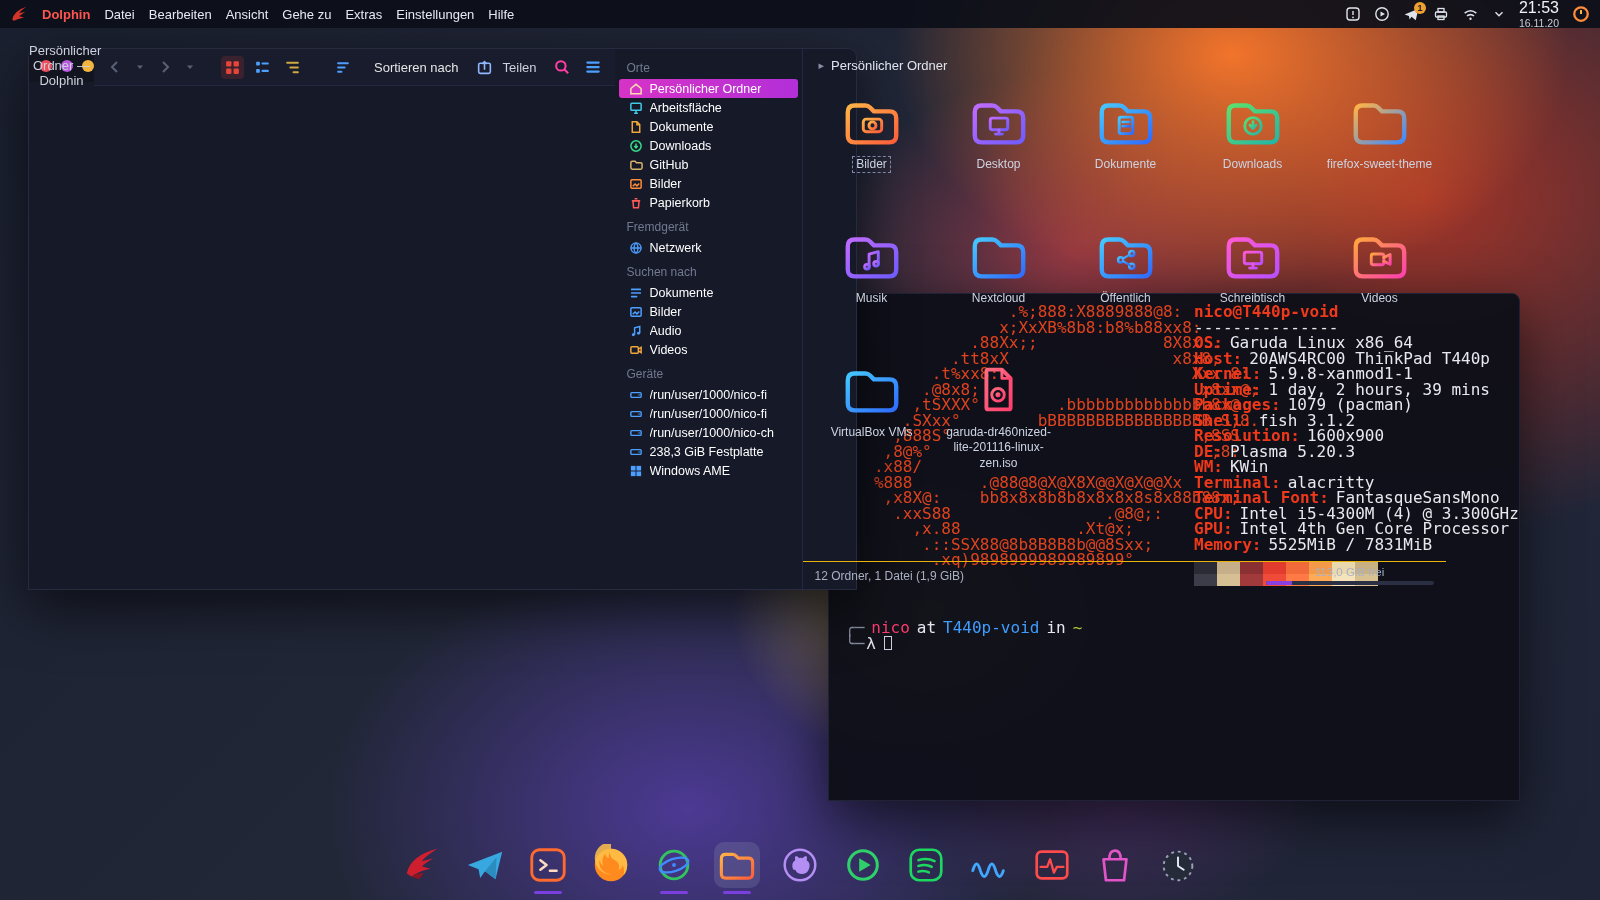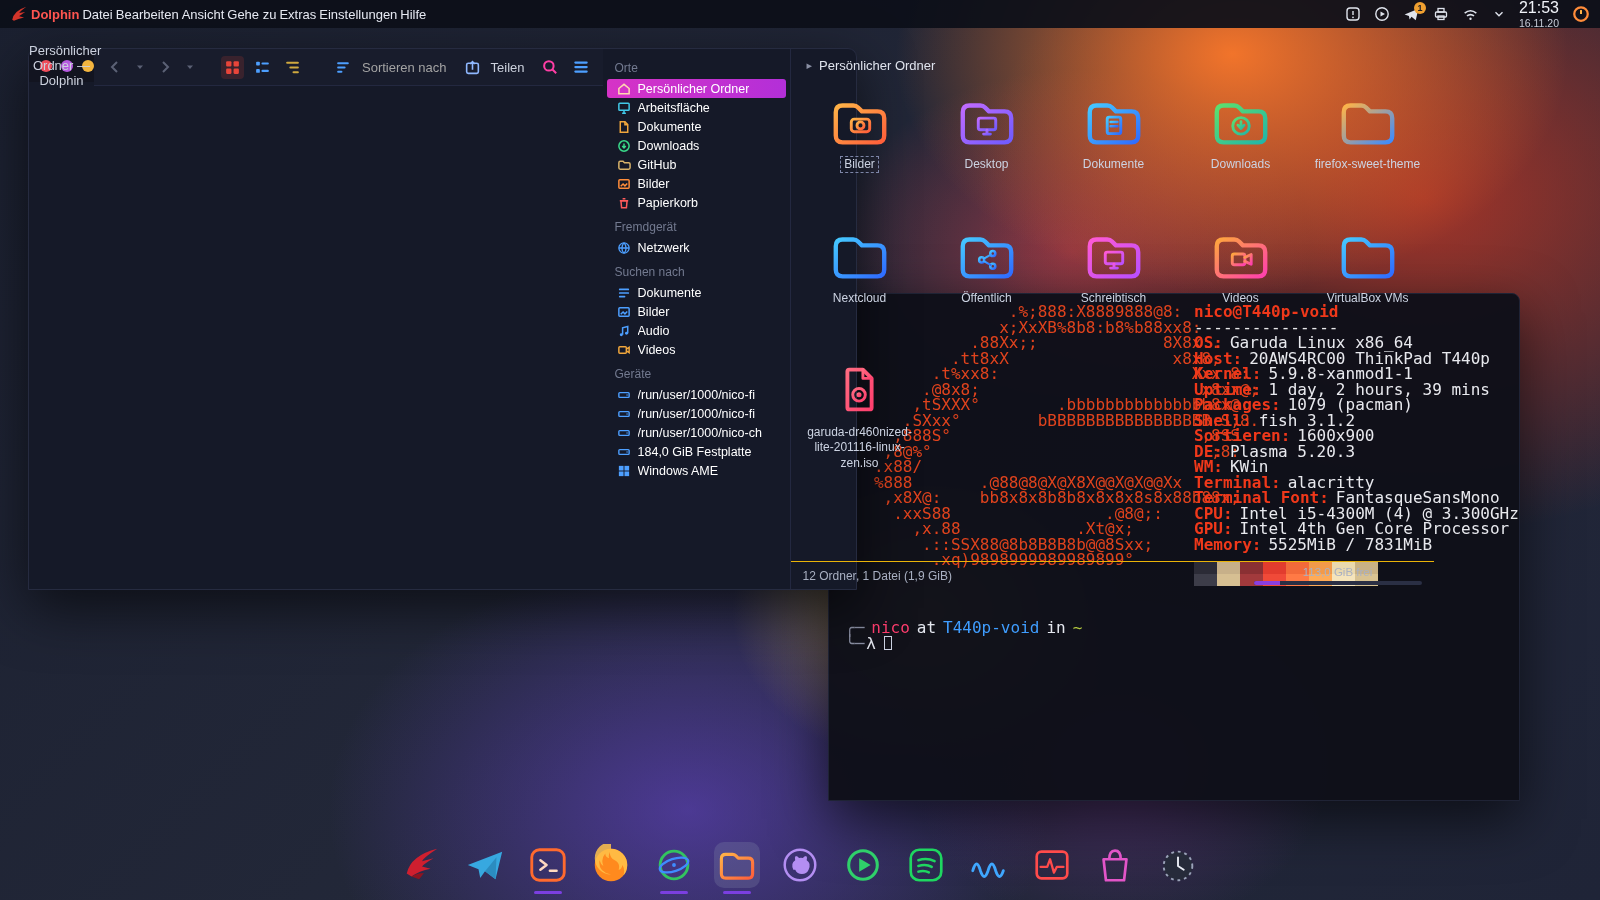--- a/index.html
+++ b/index.html
@@ -14,21 +14,21 @@
       radial-gradient(340px 260px at 67% 28%, rgba(242,72,84,.5), rgba(242,72,84,0) 70%),
       radial-gradient(280px 220px at 58% 68%, rgba(250,202,96,.55), rgba(250,202,96,0) 70%),
       radial-gradient(300px 240px at 70% 85%, rgba(150,62,182,.35), rgba(150,62,182,0) 70%),
       radial-gradient(500px 350px at 43% 90%, rgba(110,72,222,.55), rgba(110,72,222,0) 72%),
       linear-gradient(135deg,#1b2030 0%,#232839 55%,#1f2437 100%);
   }
   svg{display:block}
   
   .topbar{position:absolute;left:0;top:0;width:1600px;height:28px;background:rgba(12,15,25,.93);
     display:flex;align-items:center;padding:0 10px;z-index:60;font-size:13px}
-  .tb-left{display:flex;align-items:center;gap:3px}
+  .tb-left{display:flex;align-items:center;gap:14px}
   .app-name{color:#ff5550;font-weight:bold}
   .menu-item{color:#e6e9f2;cursor:default}
   .tb-right{margin-left:auto;display:flex;align-items:center;gap:13px}
   .tray-ic{position:relative;display:flex;align-items:center;justify-content:center}
   .badge{position:absolute;right:-6px;top:-4px;background:#f0a030;color:#1b1d27;font-size:9px;
     width:12px;height:12px;border-radius:50%;display:flex;align-items:center;justify-content:center;font-weight:bold}
   .clock{display:flex;flex-direction:column;align-items:flex-end;line-height:1.15}
   .clock .t{font-size:16px;color:#f0f2f8}
   .clock .d{font-size:10.5px;color:#c7ccd8}
   
@@ -39,21 +39,21 @@
   .titlebar{height:33px;background:#121420;border-radius:9px 9px 0 0;position:relative;
     display:flex;align-items:center;flex:0 0 auto}
   .tl{display:flex;gap:9px;margin-left:11px}
   .tl span{width:12px;height:12px;border-radius:50%;display:block}
   .tl .c1{background:#ef4d5b}.tl .c2{background:#b75ae0}.tl .c3{background:#f3b53f}
   .title-text{position:absolute;left:0;right:0;text-align:center;font-size:13px;color:#ccd1de}
   .toolbar{height:37px;background:#181c2c;display:flex;align-items:center;padding:0 10px;gap:7px;
     border-bottom:1px solid #232840;flex:0 0 auto;font-size:13px}
   .tbtn{display:flex;align-items:center;justify-content:center;padding:3px;border-radius:4px}
   .tbtn.active-red{background:rgba(232,69,58,.16)}
-  .sort-label{color:#a3a3a3;margin-left:0}
+  .sort-label{color:#e5e5e5;margin-left:12px}
   .tb-spacer{flex:1}
   .share-label{color:#ccd1dd;margin-right:6px}
   .dolphin-body{flex:1;display:flex;min-height:0}
   
   .sidebar{width:188px;border-right:1px solid #232840;padding-top:4px;overflow:hidden;flex:0 0 auto}
   .sb-header{color:#737a90;font-size:12px;padding:8px 12px 4px}
   .sb-item{display:flex;align-items:center;gap:7px;padding:2.5px 10px;margin:0 4px;border-radius:3px;
     color:#ffffff;font-size:12.5px;white-space:nowrap}
   .sb-item .lbl{overflow:hidden;text-overflow:ellipsis}
   .sb-item.sel{background:linear-gradient(90deg,#d633c6,#b32fd8);color:#fff}
@@ -237,21 +237,21 @@
          .xq)9898999989989899°</pre>
       <div class="nf">
         <div class="nf-title">nico@T440p-void</div>
         <div class="nf-sepline">---------------</div>
         <div class="nf-row"><span class="nf-l">OS:</span><span class="nf-v">Garuda Linux x86_64</span></div>
         <div class="nf-row"><span class="nf-l">Host:</span><span class="nf-v">20AWS4RC00 ThinkPad T440p</span></div>
         <div class="nf-row"><span class="nf-l">Kernel:</span><span class="nf-v">5.9.8-xanmod1-1</span></div>
         <div class="nf-row"><span class="nf-l">Uptime:</span><span class="nf-v">1 day, 2 hours, 39 mins</span></div>
         <div class="nf-row"><span class="nf-l">Packages:</span><span class="nf-v">1079 (pacman)</span></div>
         <div class="nf-row"><span class="nf-l">Shell:</span><span class="nf-v">fish 3.1.2</span></div>
-        <div class="nf-row"><span class="nf-l">Sortieren:</span><span class="nf-v">1600x900</span></div>
+        <div class="nf-row"><span class="nf-l">Resolution:</span><span class="nf-v">1600x900</span></div>
         <div class="nf-row"><span class="nf-l">DE:</span><span class="nf-v">Plasma 5.20.3</span></div>
         <div class="nf-row"><span class="nf-l">WM:</span><span class="nf-v">KWin</span></div>
         <div class="nf-row"><span class="nf-l">Terminal:</span><span class="nf-v">alacritty</span></div>
         <div class="nf-row"><span class="nf-l">Terminal Font:</span><span class="nf-v">FantasqueSansMono</span></div>
         <div class="nf-row"><span class="nf-l">CPU:</span><span class="nf-v">Intel i5-4300M (4) @ 3.300GHz</span></div>
         <div class="nf-row"><span class="nf-l">GPU:</span><span class="nf-v">Intel 4th Gen Core Processor</span></div>
         <div class="nf-row"><span class="nf-l">Memory:</span><span class="nf-v">5525MiB / 7831MiB</span></div>
         <div class="palette">
           <div class="prow">
             <span class="p" style="background: rgb(43, 43, 54);"></span>
@@ -491,21 +491,21 @@
             <rect x="2" y="5" width="11" height="5" rx="1"></rect>
             <circle cx="10.8" cy="7.5" r=".8" fill="#4d9fff" stroke="none"></circle>
           </svg>
           <span class="lbl">/run/user/1000/nico-ch</span>
         </div>
       <div class="sb-item">
           <svg width="14" height="14" viewBox="0 0 15 15" fill="none" stroke="#4d9fff" stroke-width="1.5">
             <rect x="2" y="5" width="11" height="5" rx="1"></rect>
             <circle cx="10.8" cy="7.5" r=".8" fill="#4d9fff" stroke="none"></circle>
           </svg>
-          <span class="lbl">184,0 GiB Festplatte</span>
+          <span class="lbl">238,3 GiB Festplatte</span>
         </div>
       <div class="sb-item">
           <svg width="14" height="14" viewBox="0 0 15 15" fill="#4d9fff">
             <rect x="2" y="2" width="5" height="5"></rect>
             <rect x="8" y="2" width="5" height="5"></rect>
             <rect x="2" y="8" width="5" height="5"></rect>
             <rect x="8" y="8" width="5" height="5"></rect>
           </svg>
           <span class="lbl">Windows AME</span>
         </div>
@@ -558,20 +558,31 @@
               </span>
             <span class="f-label">Downloads</span>
           </div>
           <div class="tile">
             <span class="icon-box">
                 <svg width="62" height="62" viewBox="0 0 64 64" fill="none" stroke="url(#gOB)" stroke-width="4.5" stroke-linejoin="round" stroke-linecap="round">
                   <path d="M7 22 q0-7 7-7 h11 q3 0 5 2 l4 4 h16 q7 0 7 7 v18 q0 7-7 7 H14 q-7 0-7-7 Z"></path>
                 </svg>
               </span>
             <span class="f-label">firefox-sweet-theme</span>
+          </div>
+          <div class="tile">
+            <span class="icon-box">
+                <svg width="62" height="62" viewBox="0 0 64 64" fill="none" stroke="url(#gPu)" stroke-width="4.5" stroke-linejoin="round" stroke-linecap="round">
+                  <path d="M7 22 q0-7 7-7 h11 q3 0 5 2 l4 4 h16 q7 0 7 7 v18 q0 7-7 7 H14 q-7 0-7-7 Z"></path>
+                  <path d="M29 43 V30 l9.5-2.5 V40" stroke-width="3"></path>
+                  <circle cx="26.8" cy="43" r="2.4" stroke-width="3"></circle>
+                  <circle cx="36.2" cy="40" r="2.4" stroke-width="3"></circle>
+                </svg>
+              </span>
+            <span class="f-label">Musik</span>
           </div>
           <div class="tile">
             <span class="icon-box">
                 <svg width="62" height="62" viewBox="0 0 64 64" fill="none" stroke="url(#gBl)" stroke-width="4.5" stroke-linejoin="round" stroke-linecap="round">
                   <path d="M7 22 q0-7 7-7 h11 q3 0 5 2 l4 4 h16 q7 0 7 7 v18 q0 7-7 7 H14 q-7 0-7-7 Z"></path>
                 </svg>
               </span>
             <span class="f-label">Nextcloud</span>
           </div>
           <div class="tile">

